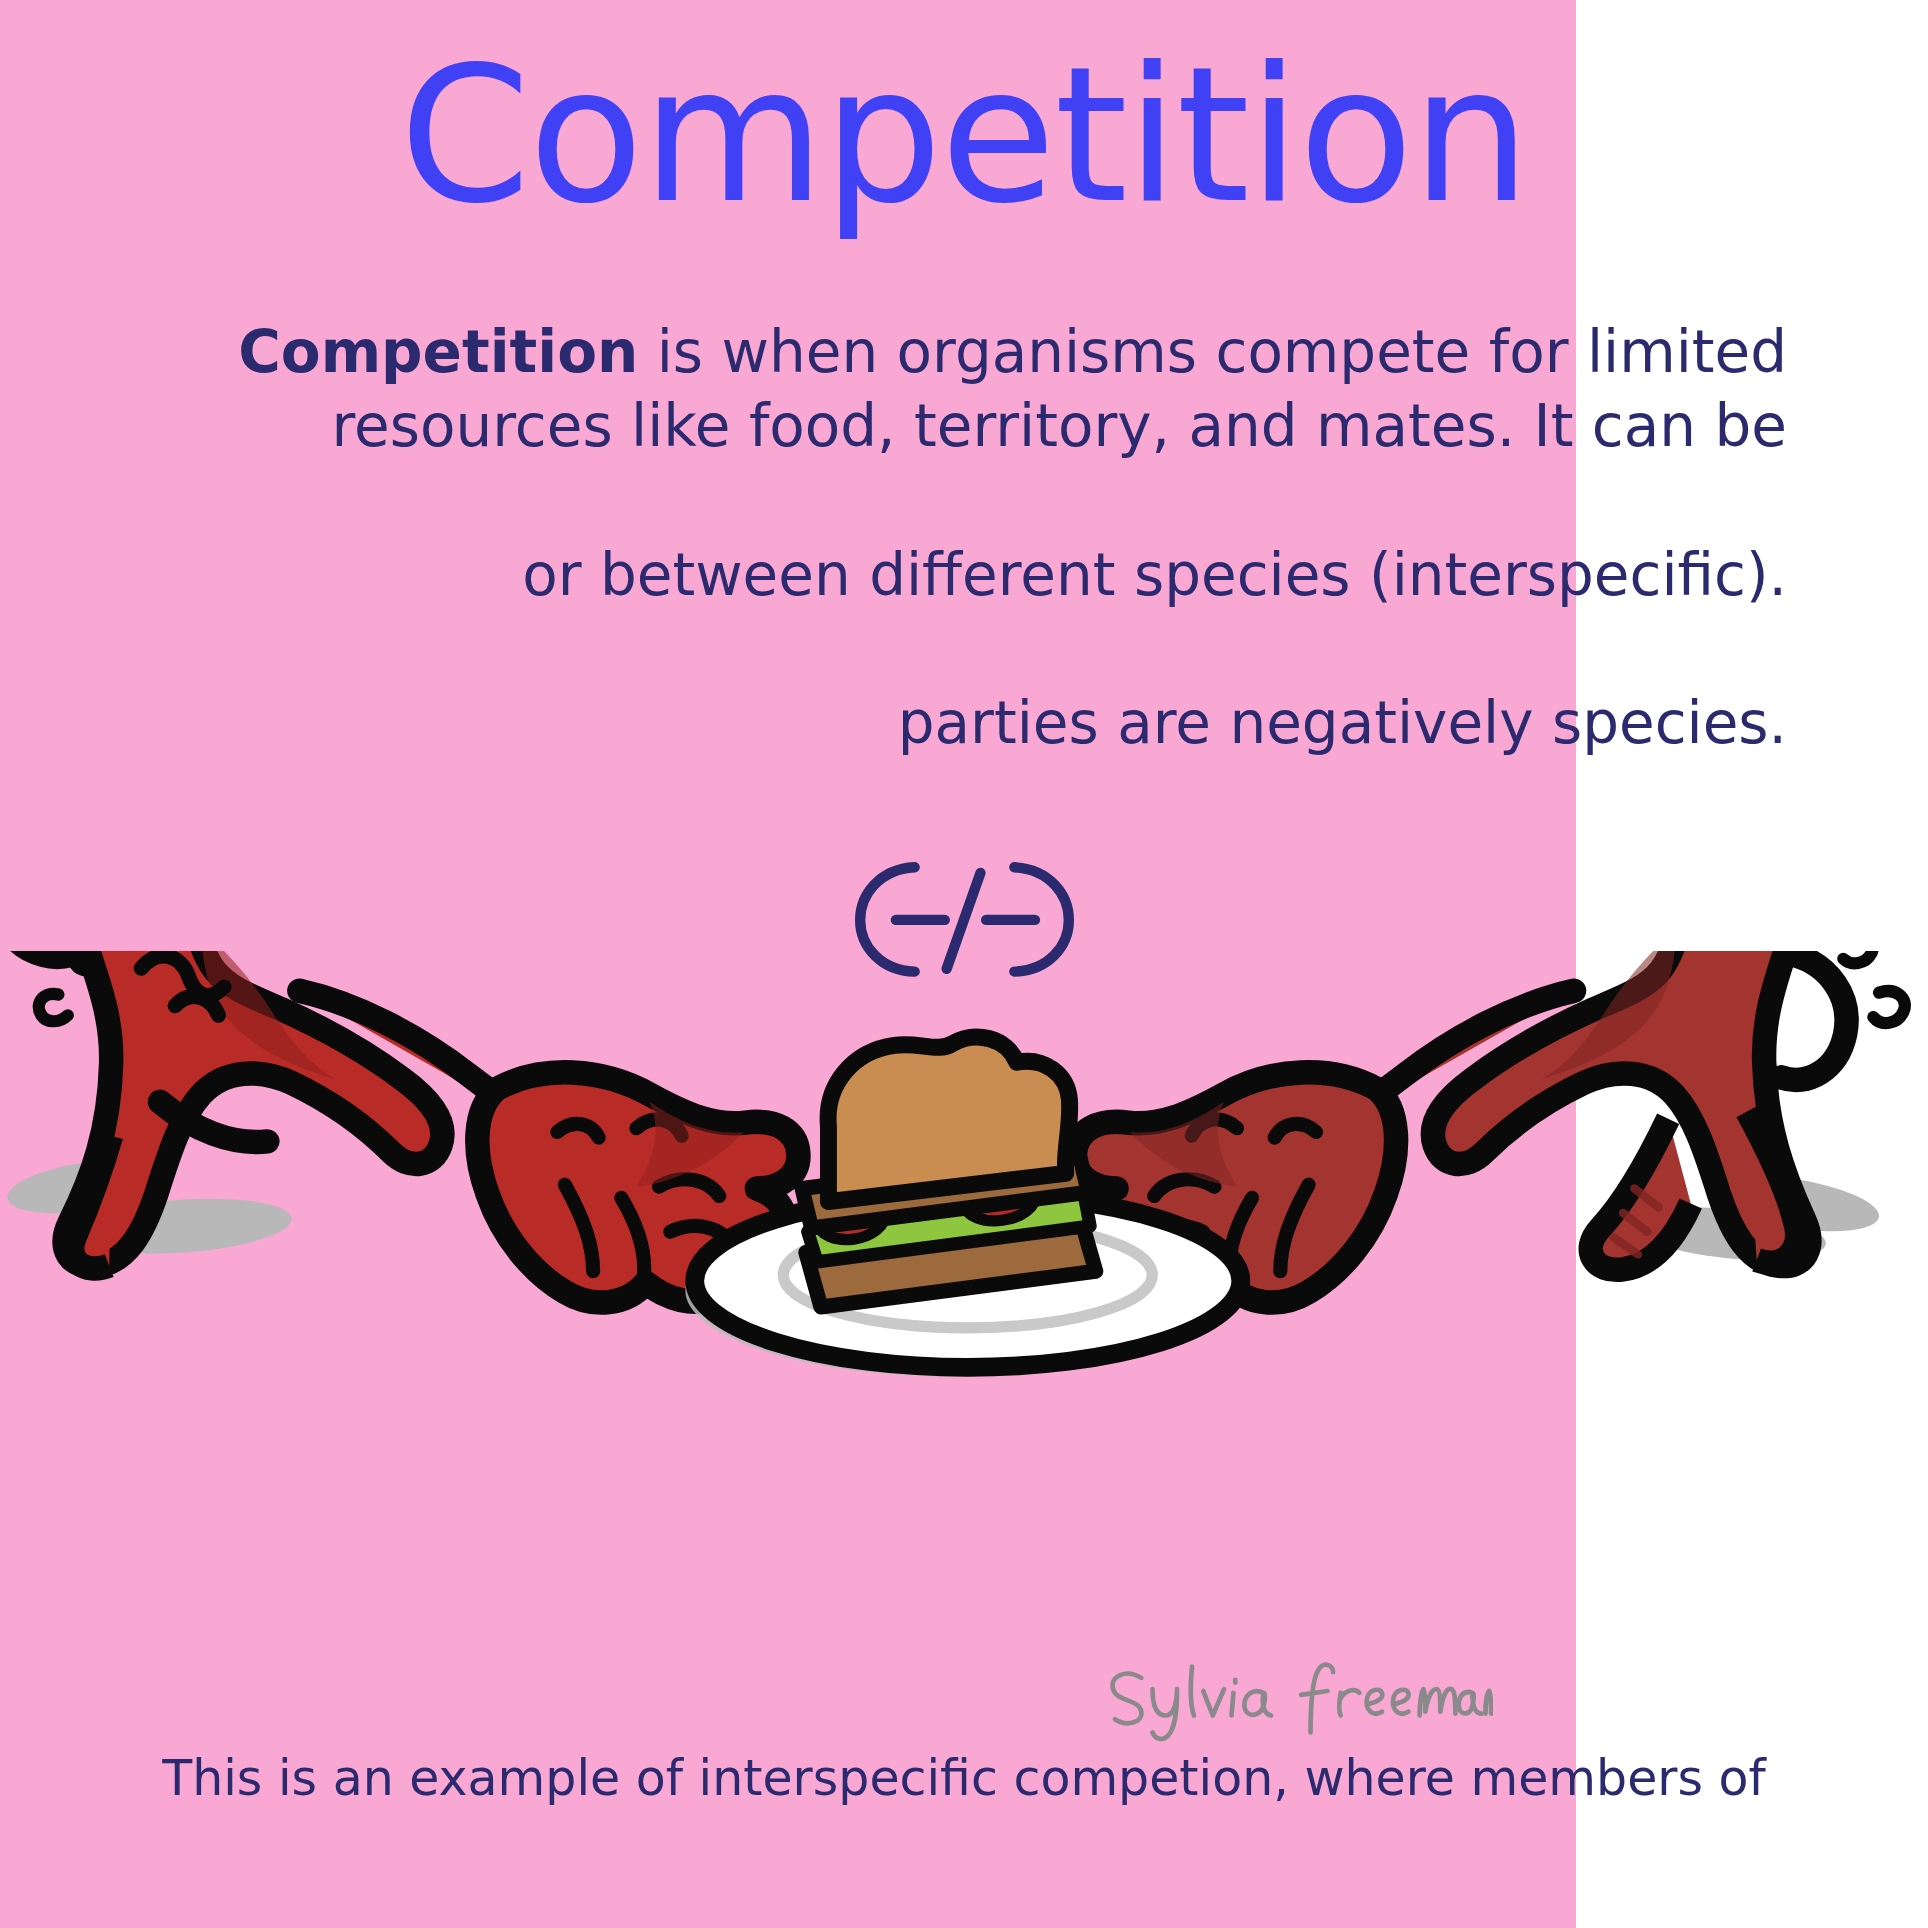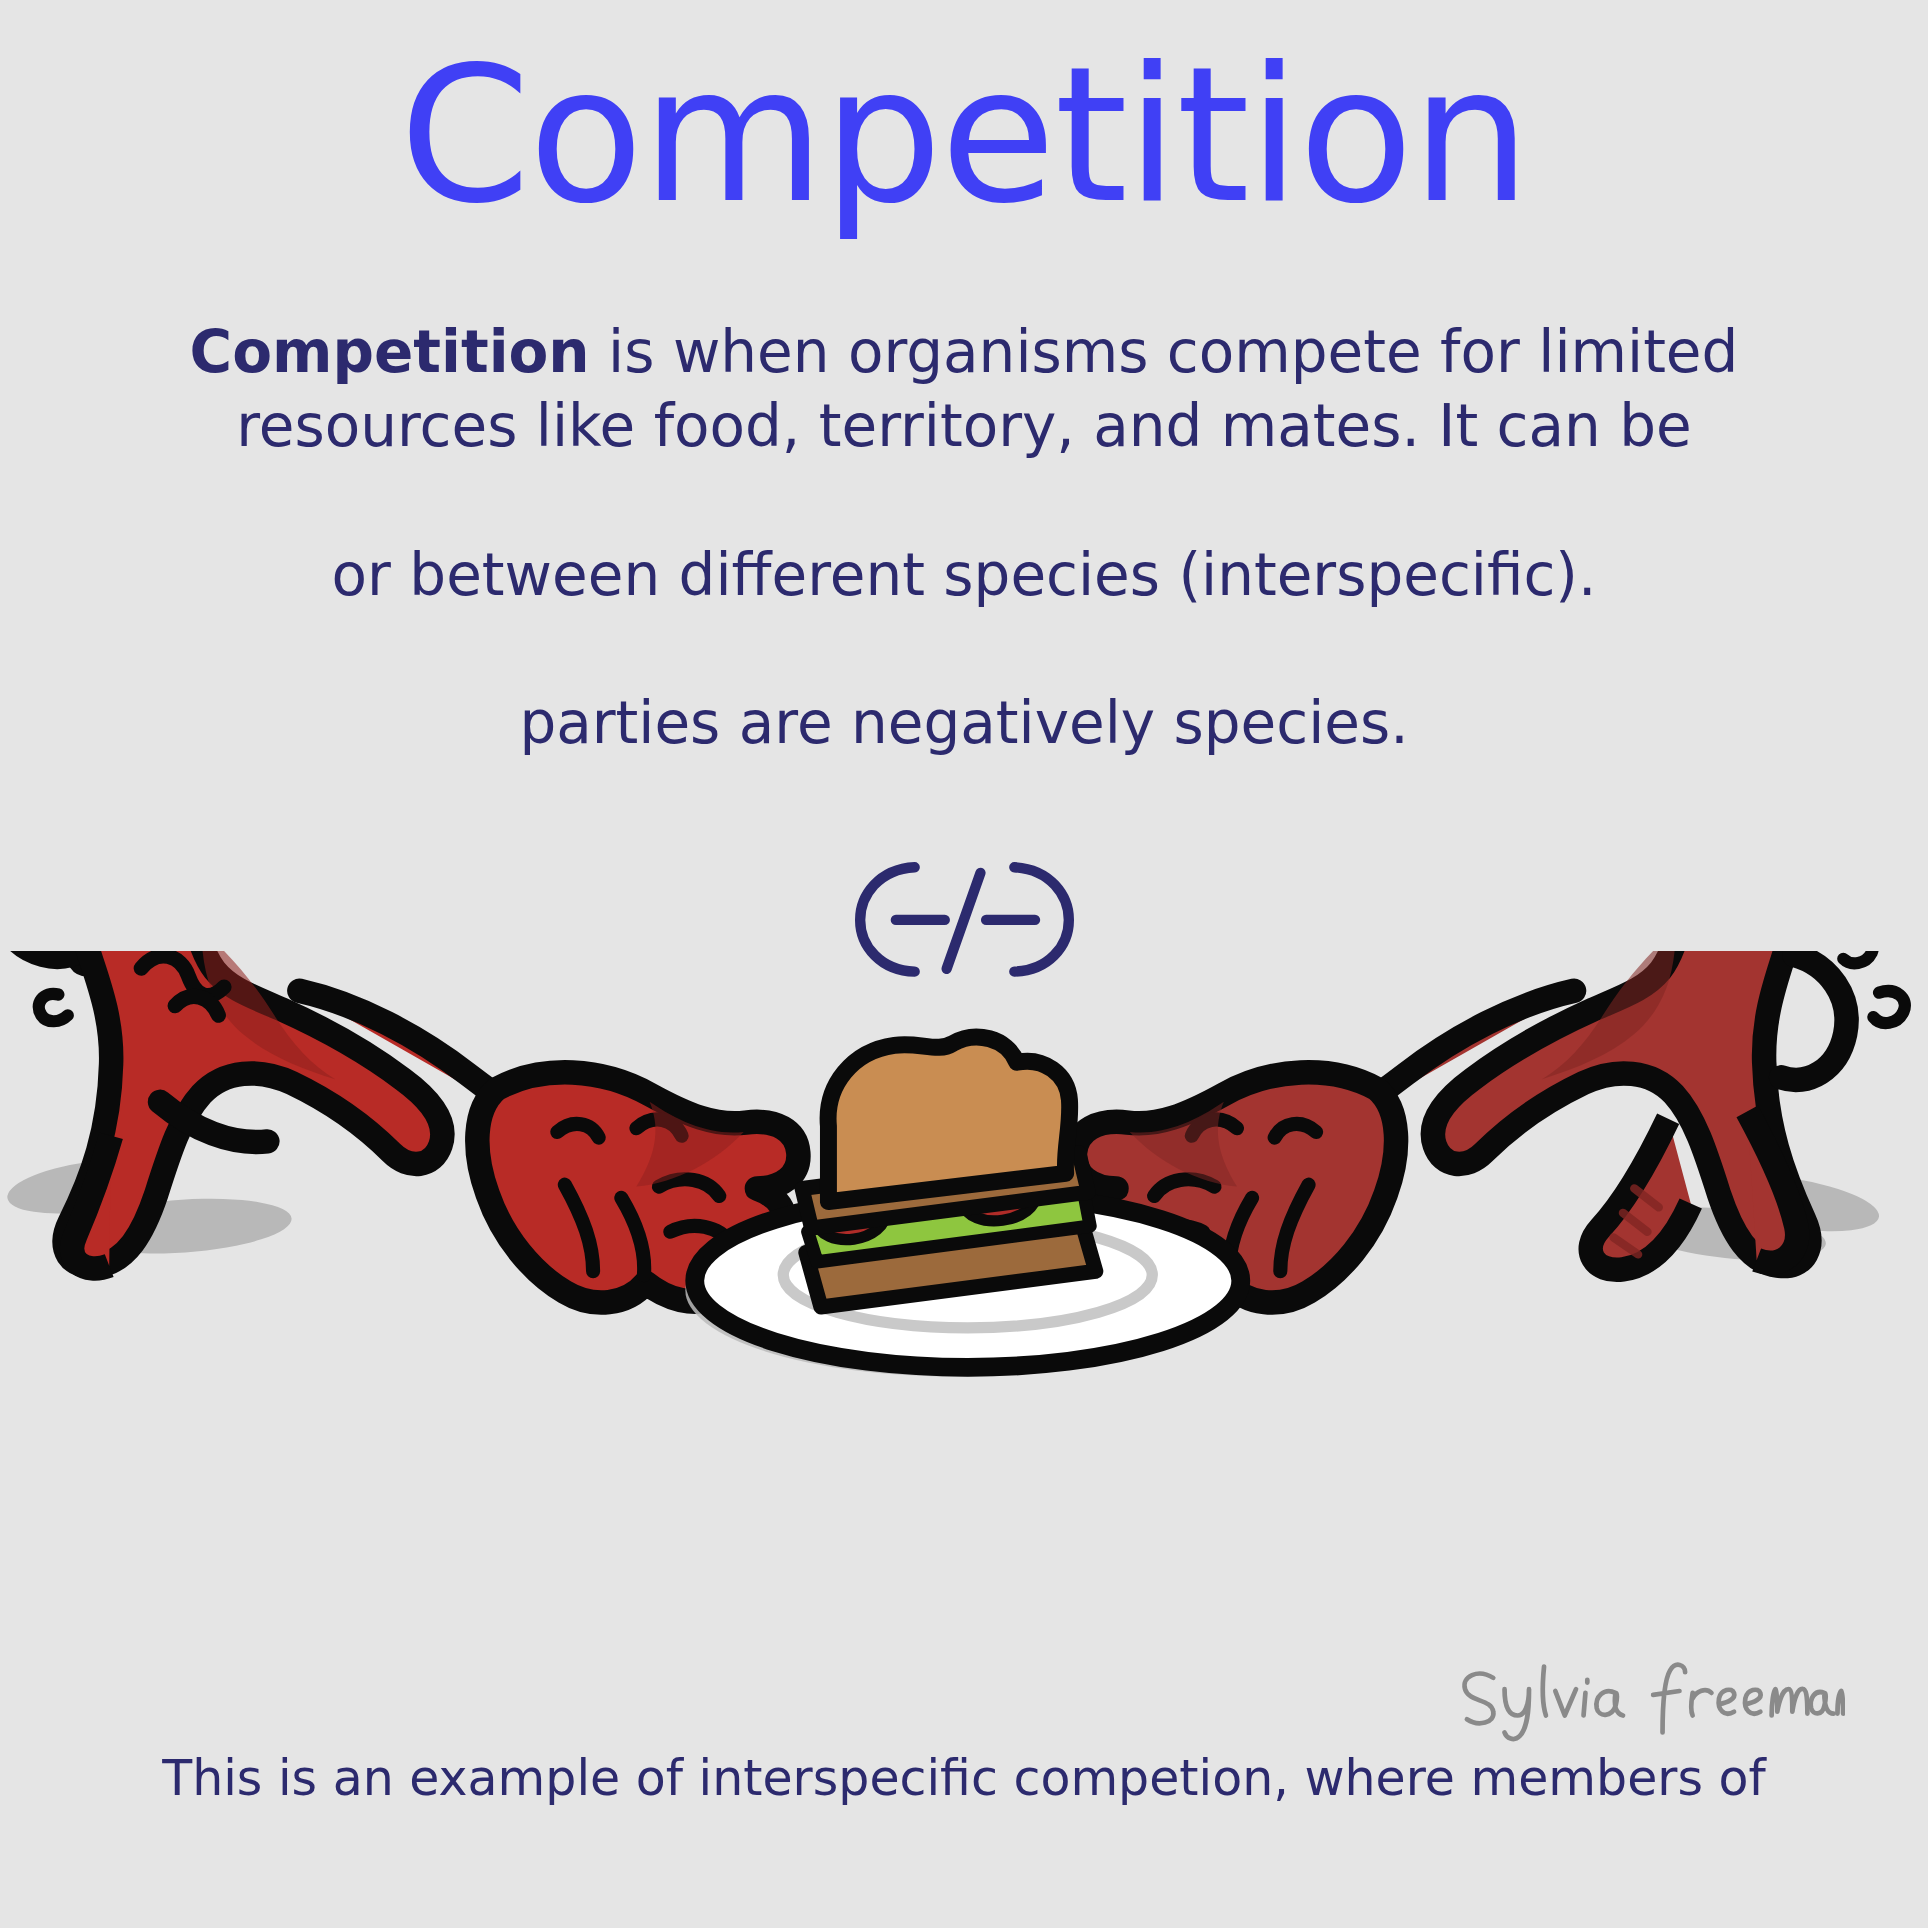--- a/index.html
+++ b/index.html
@@ -9,23 +9,23 @@
   }
   body {
     width: 1928px;
     height: 1928px;
     overflow: hidden;
     font-family: "Liberation Sans", sans-serif;
     position: relative;
   }
   #page {
     position: relative;
-    width: 1928px;
+    width: 1576px;
     height: 1928px;
-    background: #e5e5e5;
+    background: #f9a8d4;
   }
 
   
   .title {
     position: absolute;
     top: 41px;
     left: 0;
     width: 1928px;
     text-align: center;
     color: #4040f5;
@@ -35,21 +35,21 @@
     letter-spacing: -1.9px;
     font-family: "DejaVu Sans", sans-serif;
   }
 
   
   .body-block {
     position: absolute;
     top: 315px;
     left: 141px;
     width: 1646px;
-    text-align: center;
+    text-align: right;
     color: #2c2a6e;
     font-size: 58px;
     line-height: 1.28;
     font-family: "DejaVu Sans", sans-serif;
   }
   .body-block b { font-weight: 700; }
 
   
   .symbol-wrap {
     position: absolute;

